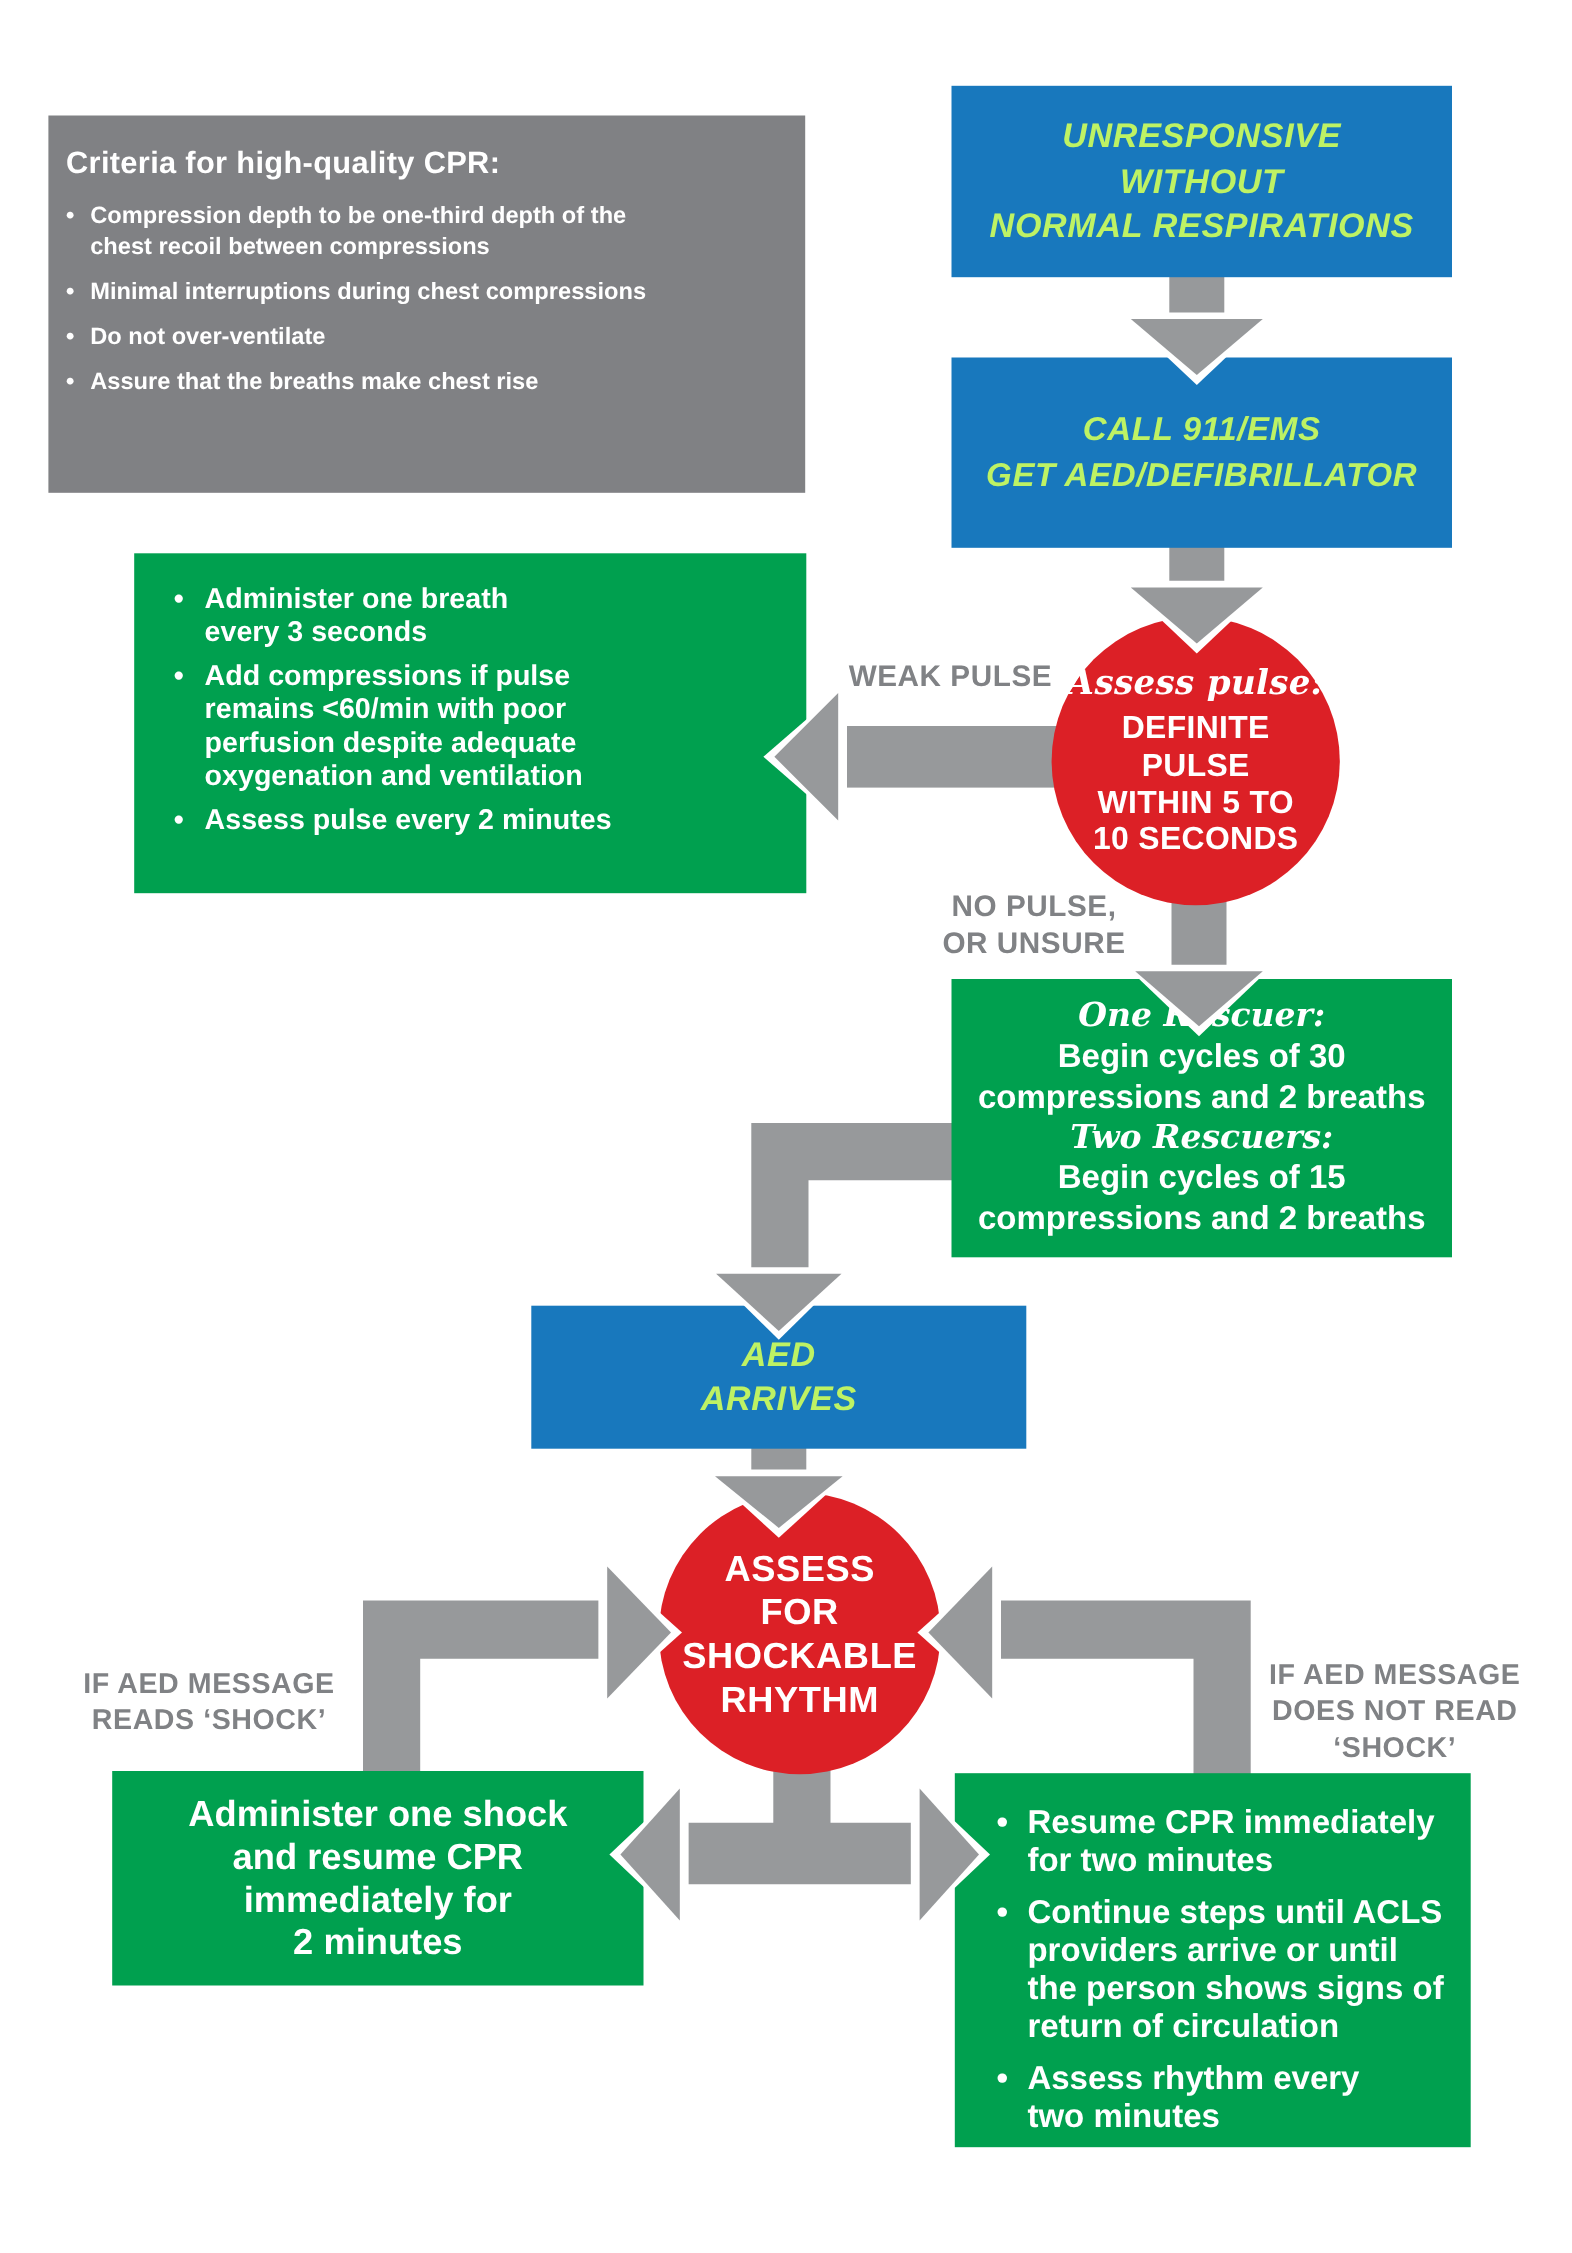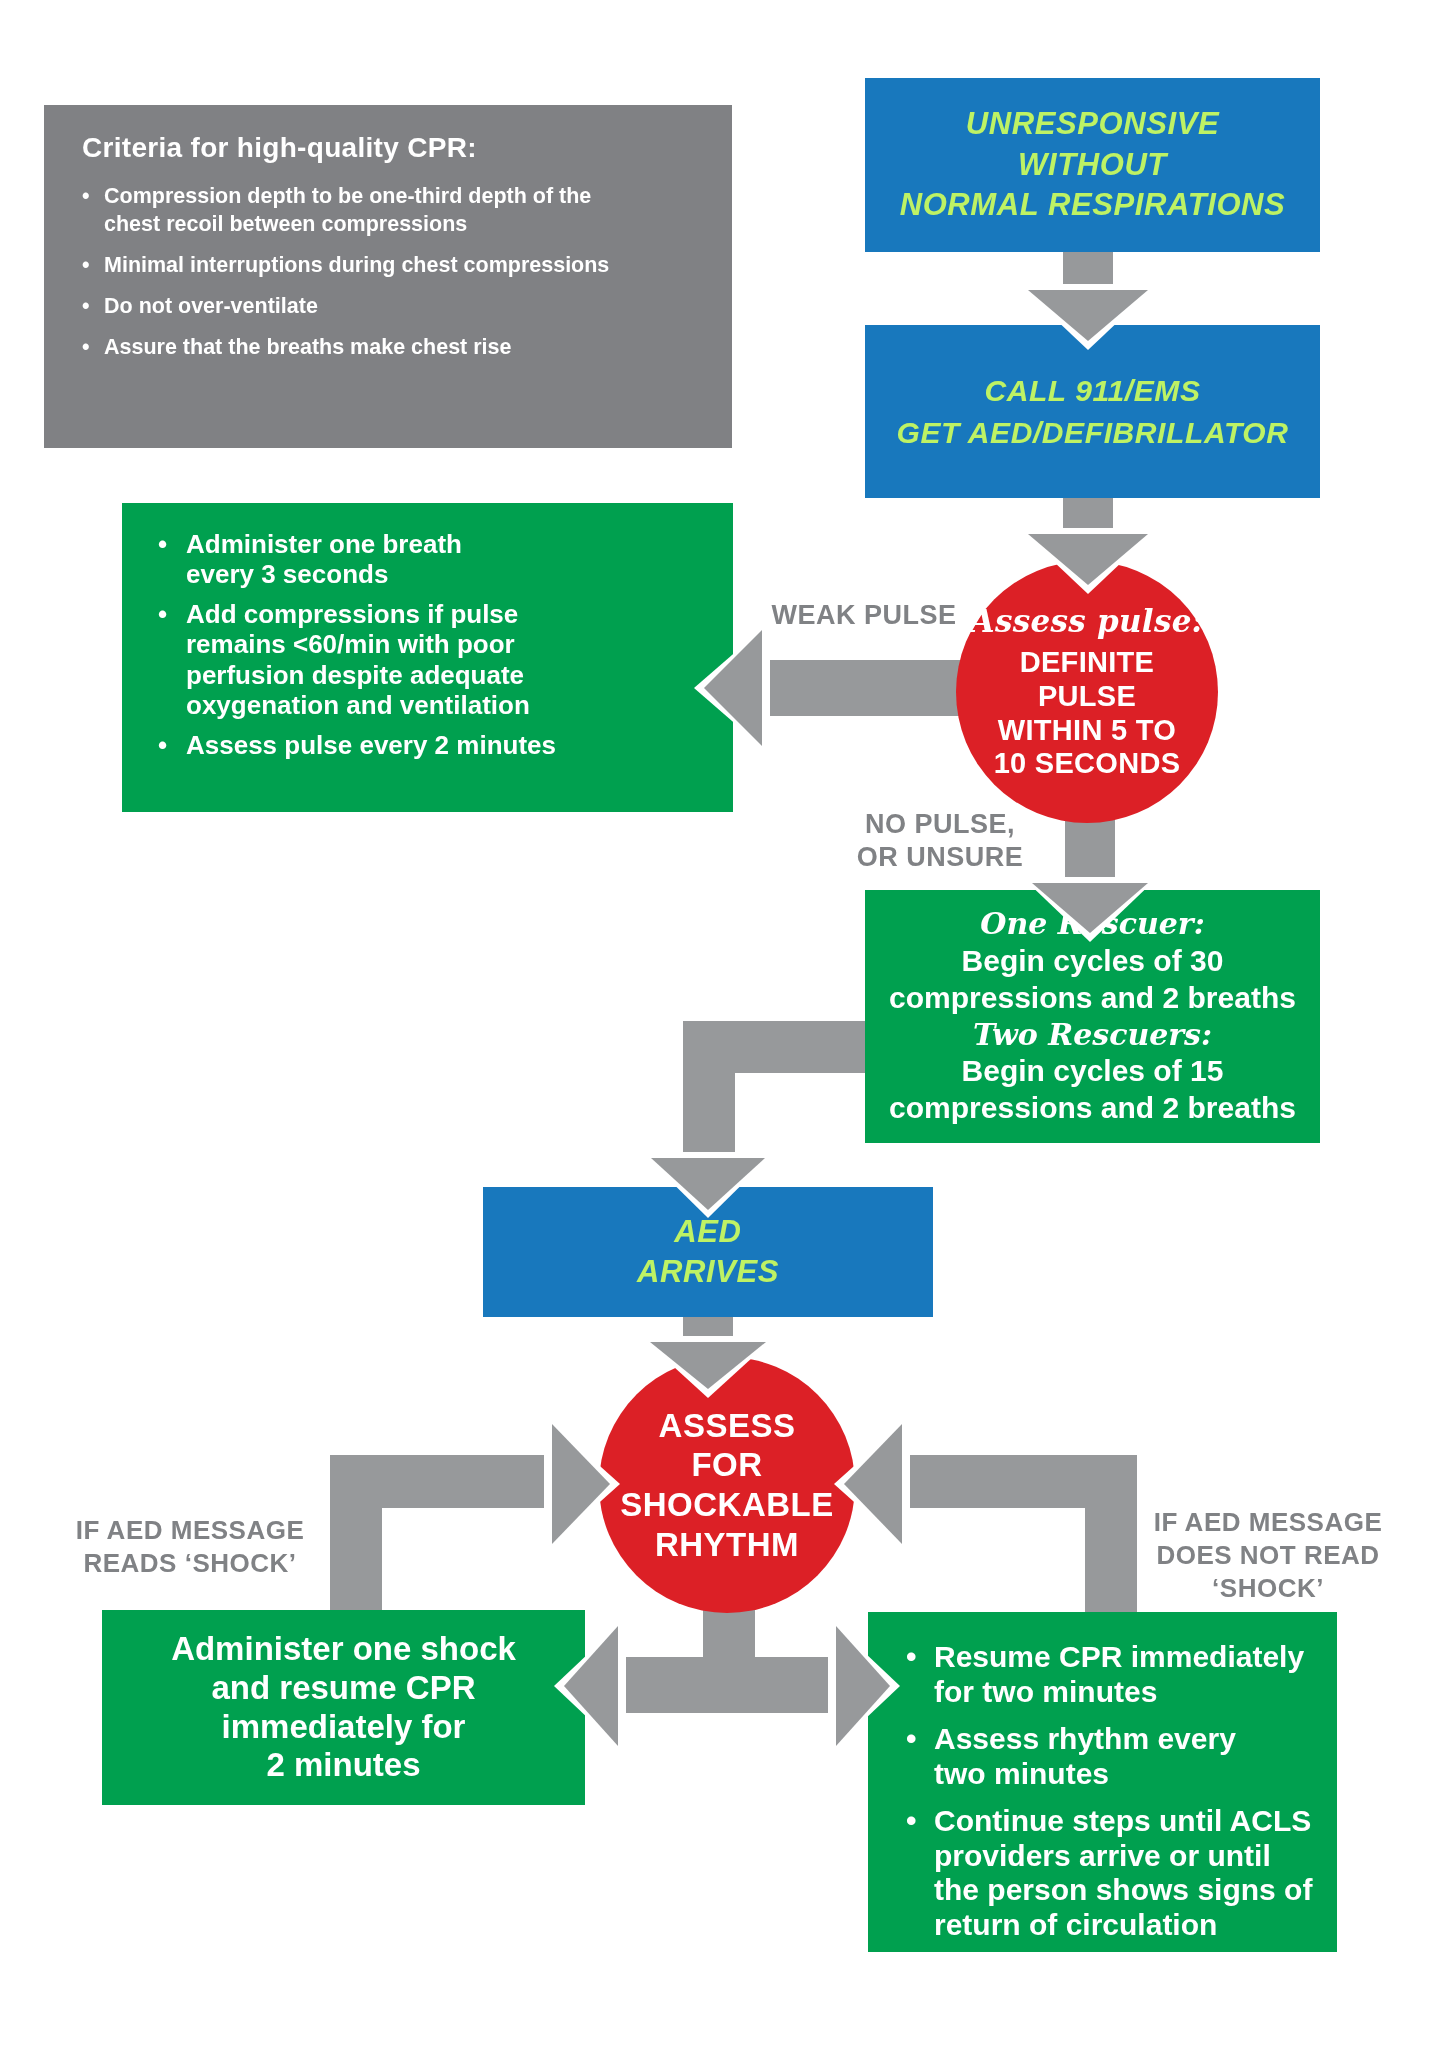--- a/index.html
+++ b/index.html
@@ -10,21 +10,21 @@
   .abs{position:absolute;box-sizing:border-box;z-index:1;}
   .svglayer{position:absolute;left:0;top:0;pointer-events:none;}
   #arrows-under{z-index:0;}
   #arrows-over{z-index:2;}
   .arrowfill{fill:var(--arrow_gray);}
   .arrowknock{fill:#ffffff;}
   .center{display:flex;flex-direction:column;align-items:center;justify-content:center;text-align:center;}
   .pre{white-space:pre-line;}
 
   
-  #gray-box{left:44px;top:105px;width:688px;height:343px;background:var(--box_gray);color:#fff;padding:27px 26px 10px 38px;}
+  #gray-box{left:44px;top:105px;width:688px;height:343px;background:var(--box_gray);color:#fff;padding:27px 26px 10px 16px;}
   #gray-box .title{font-size:28px;letter-spacing:.3px;margin-bottom:19px;}
   #gray-box .brow{font-size:21.5px;line-height:1.3;margin-bottom:13px;display:flex;}
   #gray-box .brow::before{content:"\2022";width:22px;flex:none;}
 
   
   .bluebox{background:var(--blue);color:#bef264;letter-spacing:.6px;font-style:italic;}
   #blue1{left:865px;top:78px;width:455px;height:174px;font-size:31px;line-height:1.32;}
   #blue2{left:865px;top:325px;width:455px;height:173px;font-size:30px;line-height:1.4;}
   #aed-box{left:483px;top:1187px;width:450px;height:130px;font-size:31px;line-height:1.3;}
 
@@ -151,28 +151,28 @@
 immediately for
 2 minutes</div>
   </div>
 
   <div class="abs greenbox" id="green-noshock">
     <div class="brow">
         <span class="pre">Resume CPR immediately
 for two minutes</span>
       </div>
     <div class="brow">
-        <span class="pre">Assess rhythm every
-two minutes</span>
-      </div>
-    <div class="brow">
         <span class="pre">Continue steps until ACLS
 providers arrive or until
 the person shows signs of
 return of circulation</span>
+      </div>
+    <div class="brow">
+        <span class="pre">Assess rhythm every
+two minutes</span>
       </div>
   </div>
 
   <div class="abs glabel" id="label-weak">WEAK PULSE</div>
   <div class="abs glabel pre" id="label-nopulse">NO PULSE,
 OR UNSURE</div>
   <div class="abs glabel pre" id="label-ifshock">IF AED MESSAGE
 READS ‘SHOCK’</div>
   <div class="abs glabel pre" id="label-ifnoshock">IF AED MESSAGE
 DOES NOT READ

